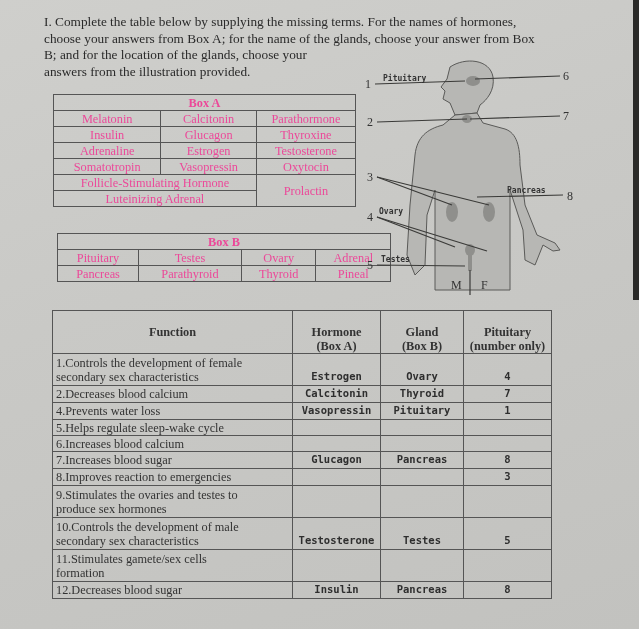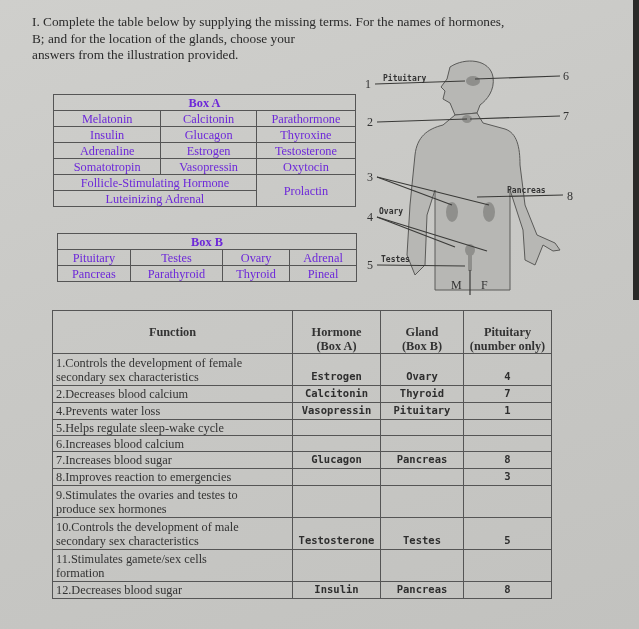--- a/index.html
+++ b/index.html
@@ -2,46 +2,47 @@
 <html><head>
 <meta charset="utf-8">
 <style>
   html, body { margin:0; padding:0; }
   body {
     width:639px; height:629px; overflow:hidden; position:relative;
     background: linear-gradient(160deg,#cfcfcc 0%,#c9c9c6 40%,#c2c2bf 100%);
     font-family: "DejaVu Serif", serif; color:#2a2a2a;
   }
   .instructions {
-    position:absolute; left:32px; top:14px; width:560px;
+    position:absolute; left:44px; top:14px; width:560px;
     font-family:"Liberation Serif", serif; font-size:13.3px; line-height:16.5px;
   }
   .instructions .l { display:block; white-space:nowrap; }
-  .box { position:absolute; border-collapse:collapse; font-family:"Liberation Serif", serif; font-size:12.3px; color:#6d28d9; }
+  .box { position:absolute; border-collapse:collapse; font-family:"Liberation Serif", serif; font-size:12.3px; color:#ec4899; }
   .box td { border:1px solid #555; text-align:center; padding:0 3px; height:15px; line-height:14px; }
   .box .hdr { font-weight:bold; }
   #boxA { left:53px; top:94px; width:303px; }
-  #boxB { left:57px; top:233px; width:300px; }
+  #boxB { left:57px; top:233px; width:334px; }
 
   .diagram { position:absolute; left:355px; top:55px; width:284px; height:240px; }
   .hand { font-family:"DejaVu Sans Mono", monospace; font-weight:bold; color:#333; }
   .mainT { position:absolute; left:52px; top:310px; border-collapse:collapse; font-family:"Liberation Serif", serif; font-size:12.3px; color:#333; }
   .mainT td, .mainT th { border:1px solid #555; padding:0 3px; line-height:14px; }
   .mainT th { font-weight:bold; text-align:center; vertical-align:top; padding-top:14px; }
   .mainT td.fn { text-align:left; }
   .mainT td.ans { text-align:center; vertical-align:bottom; font-family:"DejaVu Sans Mono", monospace; font-size:10.5px; font-weight:bold; color:#2e2e2e; padding-bottom:2px; }
   .shadow-edge { position:absolute; right:0; top:0; width:6px; height:300px; background:#2a2a28; }
 </style>
 </head>
 <body>
 
 <div class="shadow-edge"></div>
 
 <div class="instructions">
   <span class="l">I. Complete the table below by supplying the missing terms. For the names of hormones,</span>
+  <span class="l">choose your answers from Box A; for the name of the glands, choose your answer from Box</span>
   <span class="l">B; and for the location of the glands, choose your</span>
   <span class="l">answers from the illustration provided.</span>
 </div>
 
 <table id="boxA" class="box">
   <tbody>
       <tr>
         <td colspan="3" class="hdr">Box A</td>
       </tr>
   <tr>

